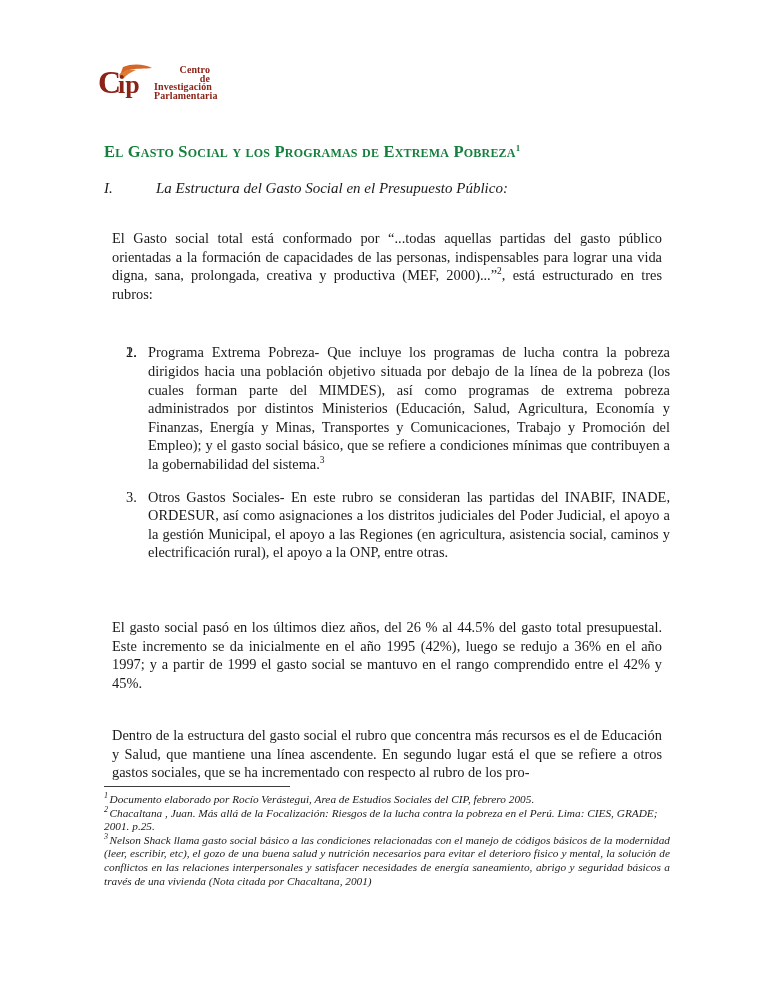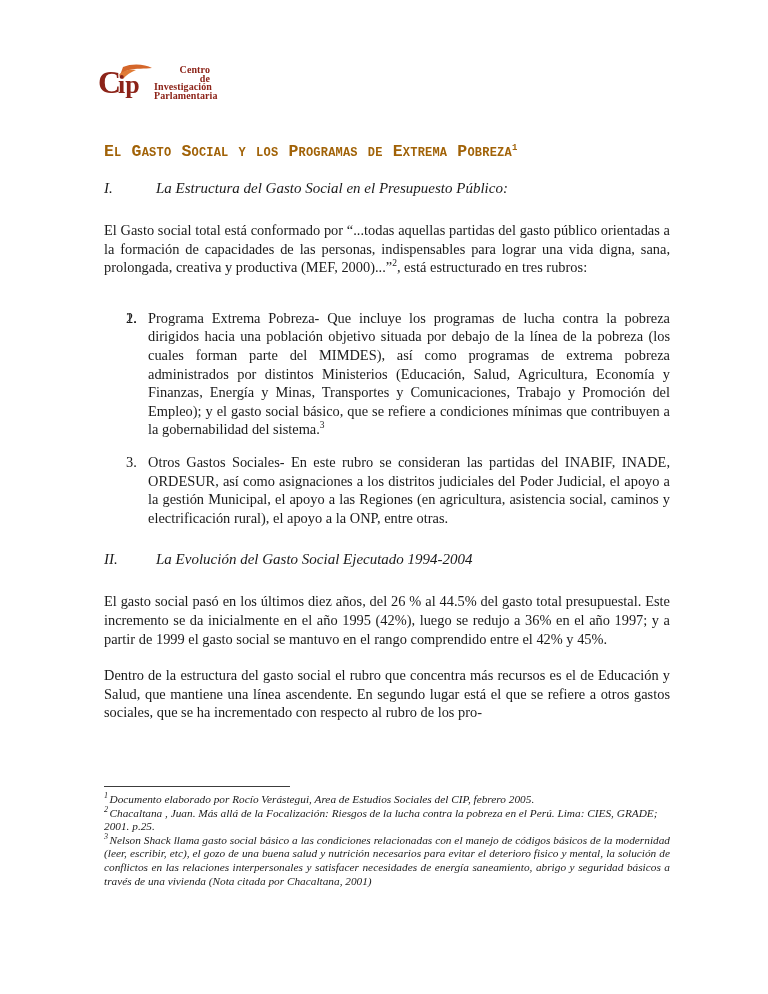--- a/index.html
+++ b/index.html
@@ -47,22 +47,22 @@
     letter-spacing: 0.1px;
   }
   .logo-text div { white-space: nowrap; }
 
   
   .doc-title {
     position: absolute;
     left: 104px;
     top: 131px;
     width: 580px;
-    color: #a16207;
-    font-family: Liberation Mono, monospace;
+    color: #15803d;
+    font-family: Liberation Serif, serif;
     font-weight: bold;
     font-size: 16.5px;
     font-variant: small-caps;
     letter-spacing: 0.2px;
     white-space: nowrap;
   }
   .doc-title sup {
     font-size: 9px;
     font-variant: normal;
     vertical-align: super;
@@ -83,21 +83,21 @@
     font-size: 15px;
     margin: 0;
     white-space: nowrap;
   }
   .section-head .numeral {
     display: inline-block;
     width: 52px;
   }
 
   p.body {
-    margin: 0;
+    margin: 8px;
     font-size: 14.4px;
     line-height: 18.6px;
     text-align: justify;
     text-justify: inter-word;
   }
   p.body sup {
     font-size: 9.5px;
     vertical-align: super;
     line-height: 0;
   }
@@ -202,21 +202,20 @@
       <li style="margin-top:14px;">
         <span class="marker">2.</span><span>Programa Extrema Pobreza- Que incluye los programas de lucha contra la pobreza dirigidos hacia una población objetivo situada por debajo de la línea de la pobreza (los cuales forman parte del MIMDES), así como programas de extrema pobreza administrados por distintos Ministerios (Educación, Salud, Agricultura, Economía y Finanzas, Energía y Minas, Transportes y Comunicaciones, Trabajo y Promoción del Empleo); y el gasto social básico, que se refiere a condiciones mínimas que contribuyen a la gobernabilidad del sistema.</span><sup>3</sup>
       </li>
       <li style="margin-top:14px;">
         <span class="marker">3.</span><span>Otros Gastos Sociales- En este rubro se consideran las partidas del INABIF, INADE, ORDESUR, así como asignaciones a los distritos judiciales del Poder Judicial, el apoyo a la gestión Municipal,  el apoyo a las Regiones (en agricultura, asistencia social, caminos y electrificación rural), el apoyo a la ONP, entre otras.</span>
       </li>
     </ol>
 
     <div class="sp-24"></div>
 
-    <h2 class="section-head"><span class="numeral">II.</span><span>La Evolución del Gasto Social Ejecutado 1994-2004</span></h2>
 
     <div class="sp-24"></div>
 
     <p class="body">El gasto social pasó en los últimos diez años, del 26 % al  44.5% del gasto total presupuestal. Este incremento se da inicialmente en el año 1995 (42%), luego se redujo a 36% en el año 1997; y a partir de 1999 el gasto social se mantuvo en el rango comprendido entre el 42% y 45%.</p>
 
     <div class="sp-18"></div>
 
     <p class="body">Dentro de la estructura del gasto social el rubro que concentra más recursos es el de Educación y Salud, que mantiene una línea ascendente. En segundo lugar está el que se refiere a otros gastos sociales, que se ha incrementado con respecto al rubro de los pro-</p>
 
   </div>

